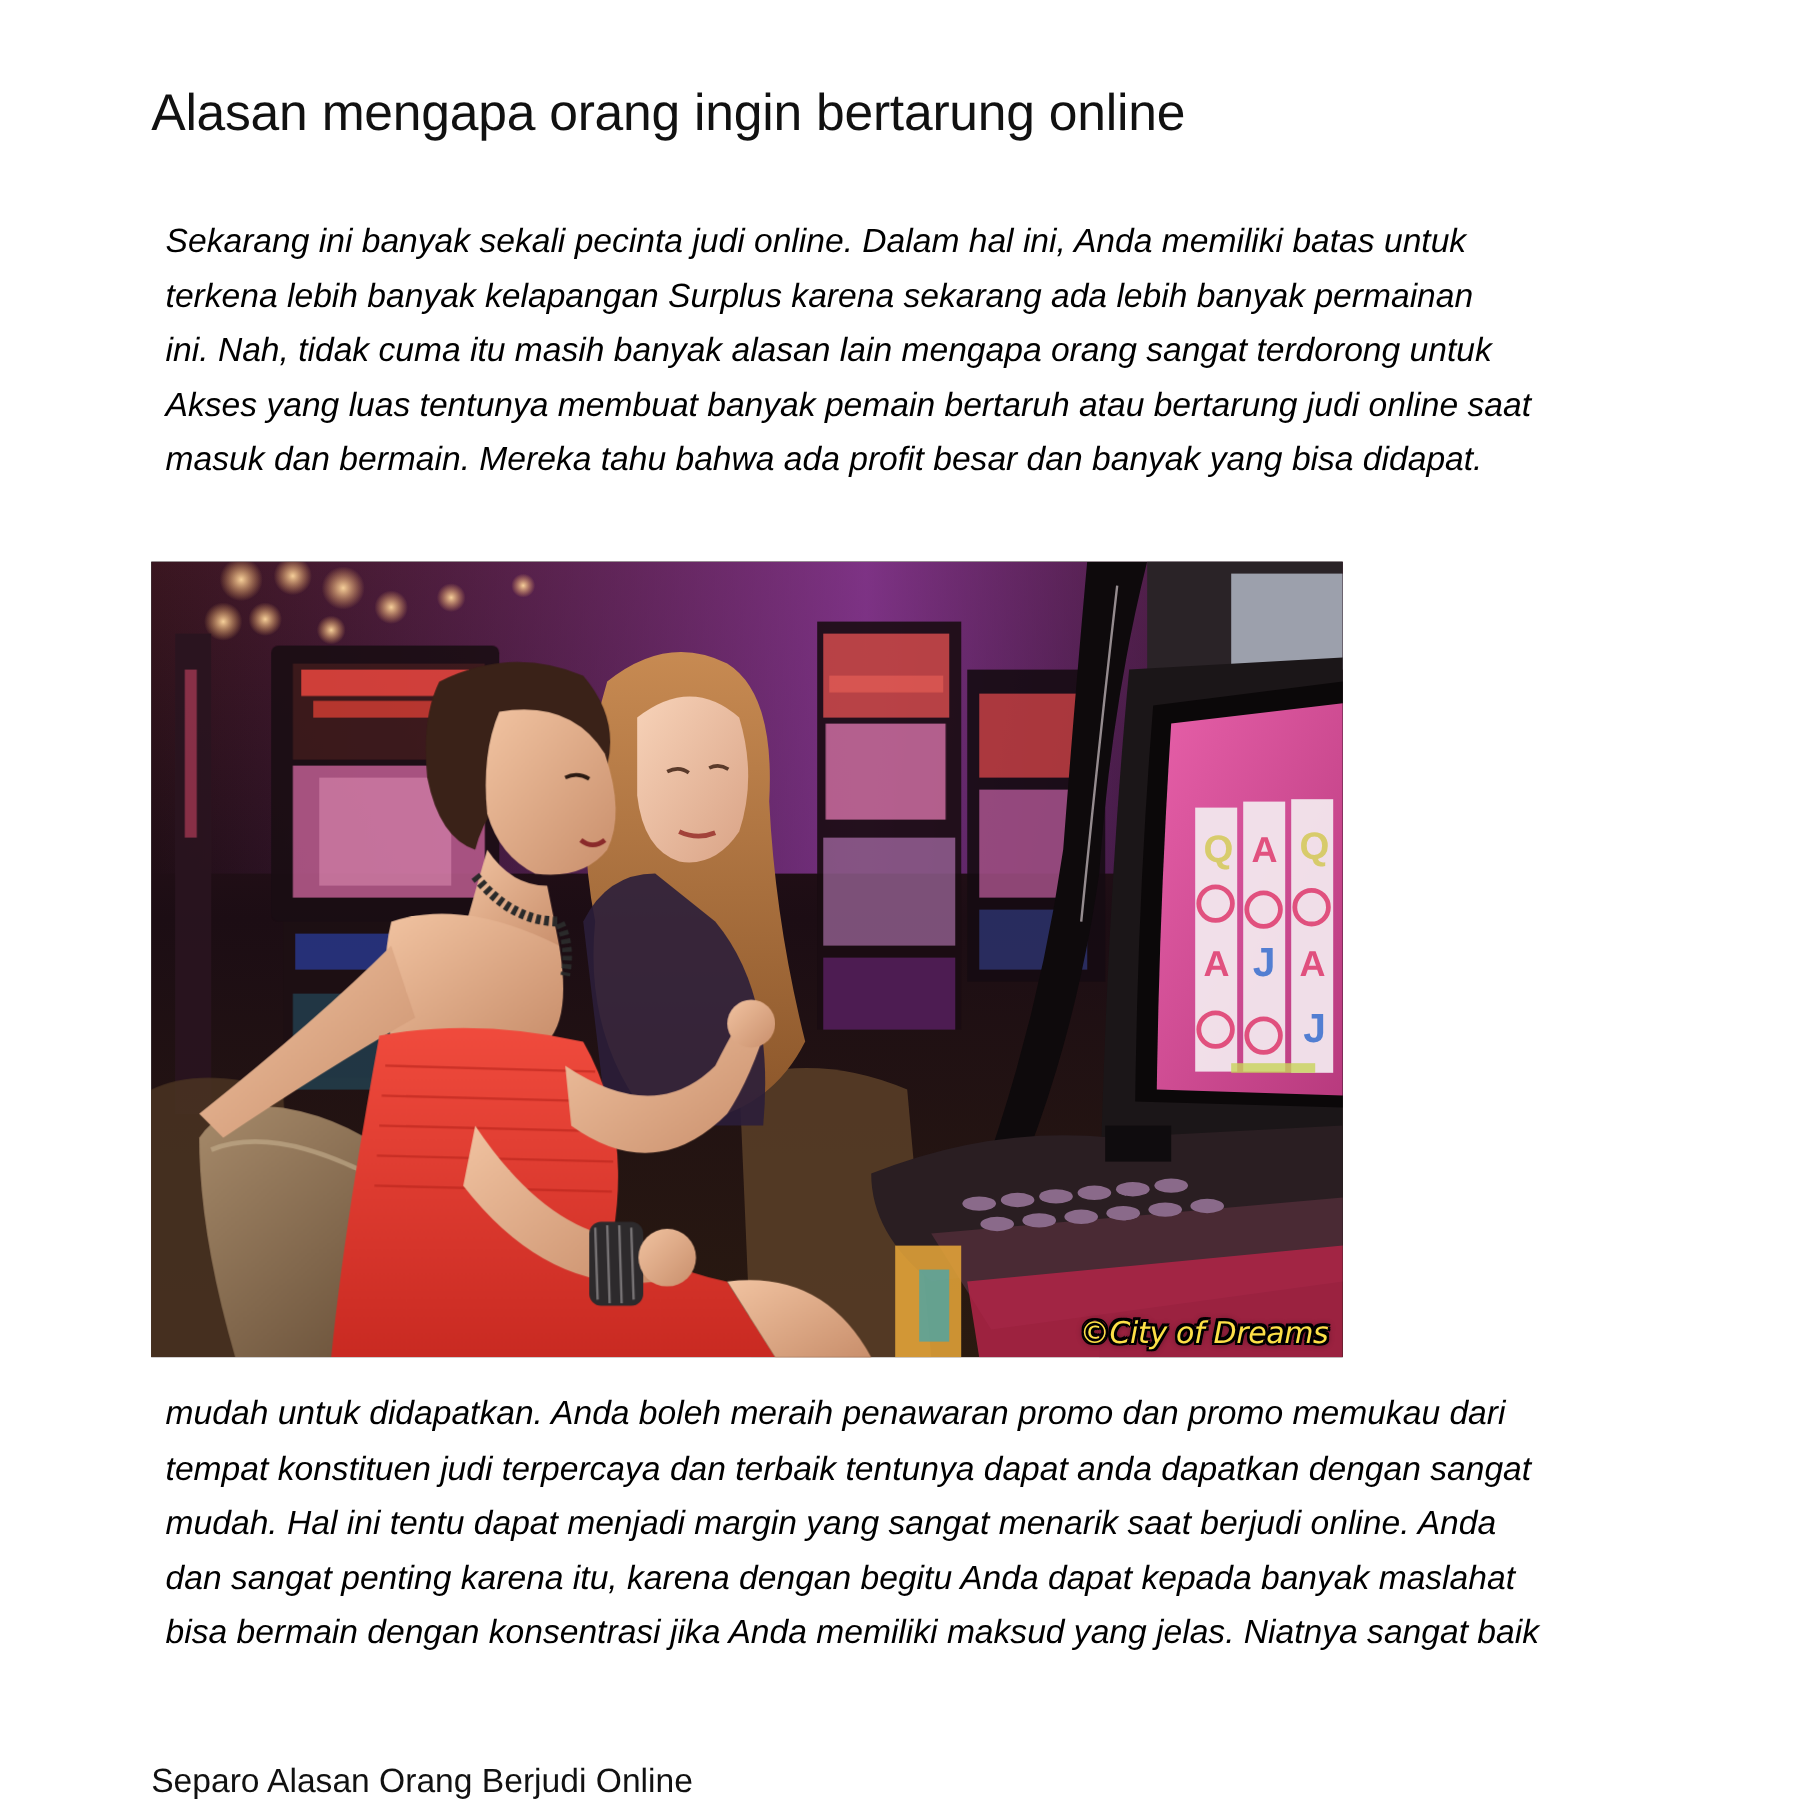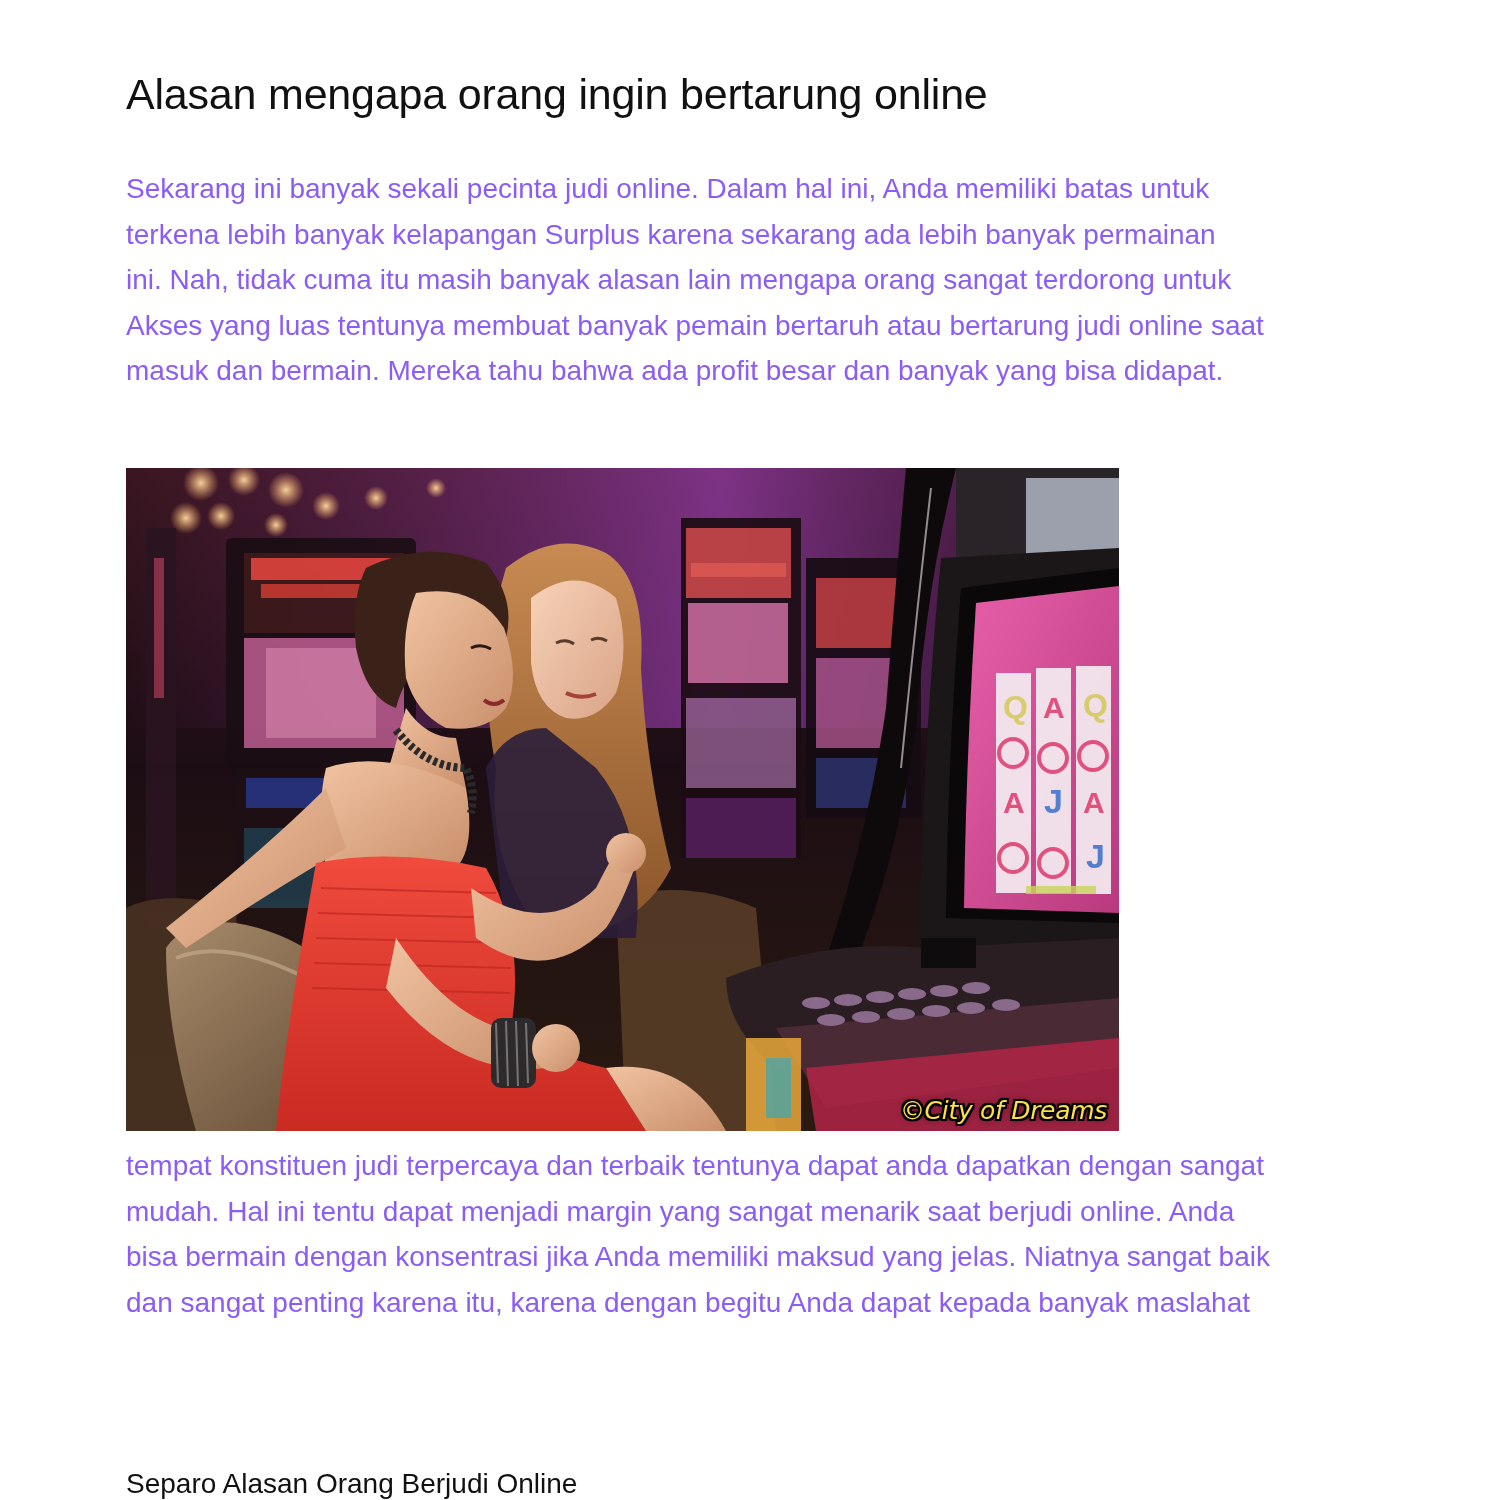--- a/index.html
+++ b/index.html
@@ -30,24 +30,25 @@
       font-size: 43px;
       line-height: 56px;
       letter-spacing: -0.2px;
       white-space: nowrap;
       color: #111111;
       text-align: right;
     }
     .para {
       position: absolute;
       left: 0;
-      margin: 0;
+      margin: 12px;
       font-size: 28px;
       line-height: 45.5px;
-      color: #8b5cf6;
+      color: #000000;
+      font-style: italic;
     }
     .para .line {
       display: block;
       white-space: nowrap;
     }
     .para-1 { top: 166px; }
     .para-2 { top: 1143px; }
     .subheading {
       position: absolute;
       left: 0;
@@ -287,21 +288,22 @@
         </g>
         <circle cx="430" cy="580" r="24" fill="url(#skin)"></circle>
 
         <path d="M480 600 Q560 590 600 663 L520 663 Z" fill="url(#skin)"></path>
       </g>
     </svg>
     <span class="credit">©City of Dreams</span>
   </div>
 
   <p class="para para-2">
+    <span class="line">mudah untuk didapatkan. Anda boleh meraih penawaran promo dan promo memukau dari</span>
     <span class="line">tempat konstituen judi terpercaya dan terbaik tentunya dapat anda dapatkan dengan sangat</span>
     <span class="line">mudah. Hal ini tentu dapat menjadi margin yang sangat menarik saat berjudi online. Anda</span>
+    <span class="line">dan sangat penting karena itu, karena dengan begitu Anda dapat kepada banyak maslahat</span>
     <span class="line">bisa bermain dengan konsentrasi jika Anda memiliki maksud yang jelas. Niatnya sangat baik</span>
-    <span class="line">dan sangat penting karena itu, karena dengan begitu Anda dapat kepada banyak maslahat</span>
   </p>
 
   <h2 class="subheading">Separo Alasan Orang Berjudi Online</h2>
 
 </div>
 
 </body></html>

